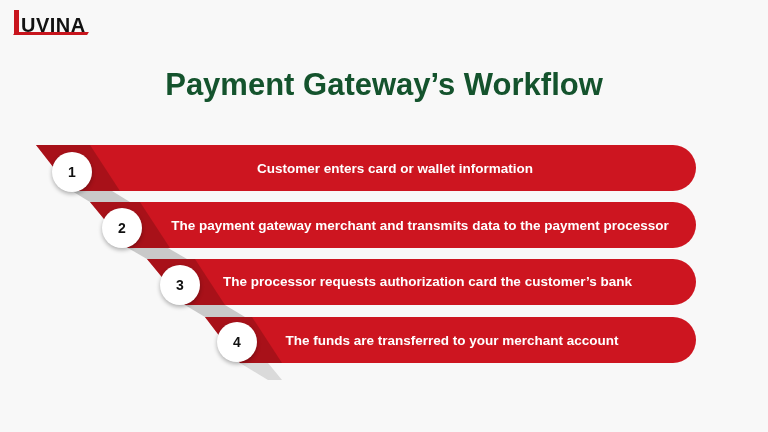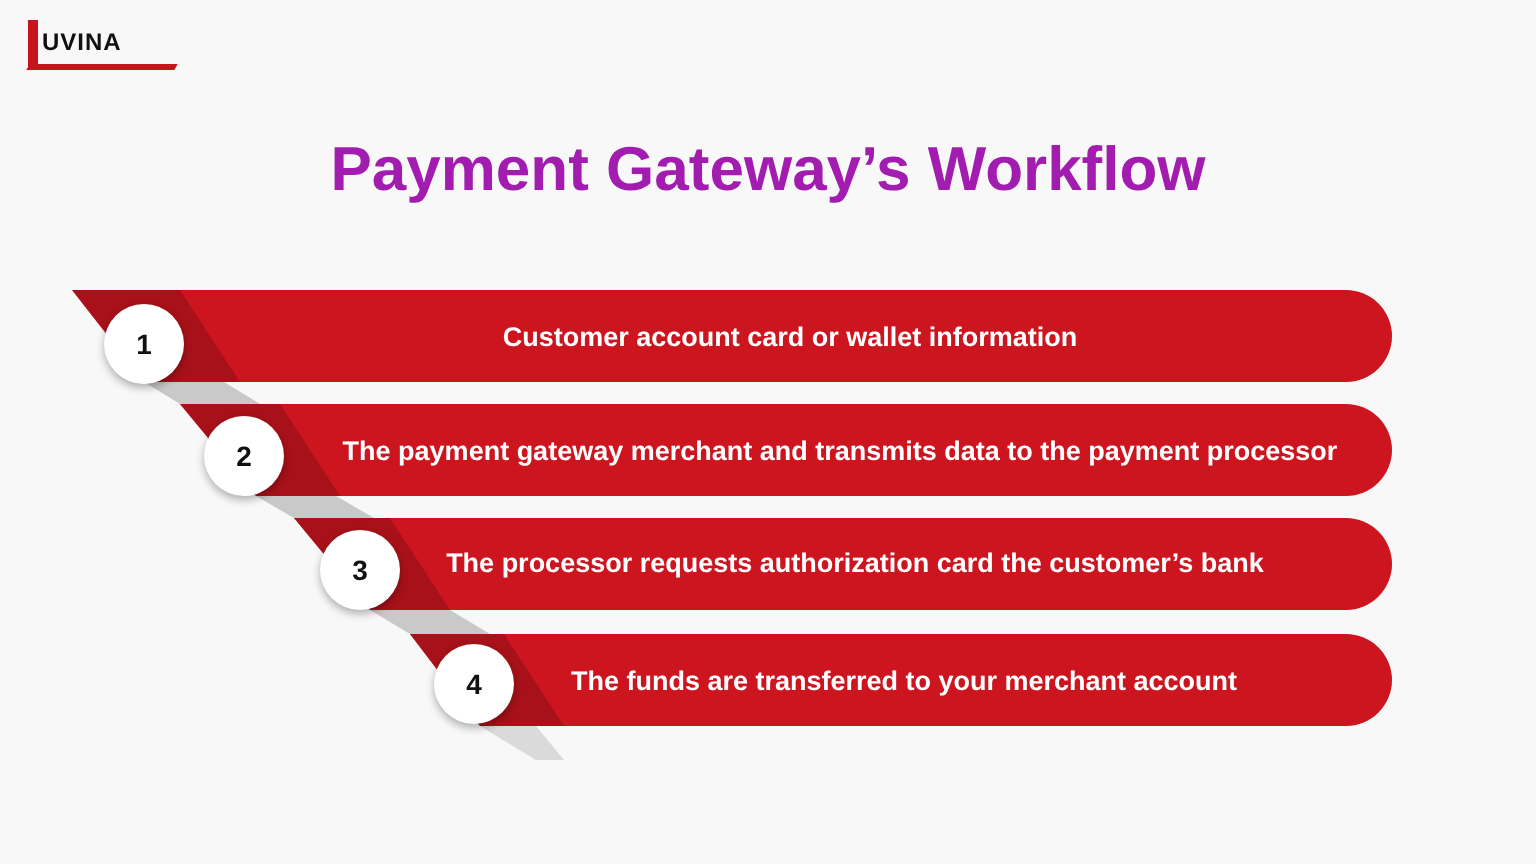--- a/index.html
+++ b/index.html
@@ -1,21 +1,21 @@
 <!DOCTYPE html>
 <html><head>
 <meta charset="utf-8">
 <style>
   html,body{margin:0;padding:0;}
   body{width:768px;height:432px;background:#f8f8f8;position:relative;overflow:hidden;font-family:"Liberation Sans",sans-serif;}
   .logo{position:absolute;left:14px;top:10px;width:75px;height:28px;}
   .logo-bar-v{position:absolute;left:0;top:0;width:5px;height:24px;background:#c8151d;}
   .logo-bar-h{position:absolute;left:0;top:22px;width:74px;height:3px;background:#c8151d;transform:skewX(-30deg);transform-origin:left;}
-  .logo-text{position:absolute;left:7px;top:4px;font-weight:bold;font-size:12px;color:#111;letter-spacing:0.5px;}
-  .title{position:absolute;left:0;width:768px;top:67px;text-align:center;font-weight:bold;font-size:31px;color:#a21caf;}
+  .logo-text{position:absolute;left:7px;top:4px;font-weight:bold;font-size:20px;color:#111;letter-spacing:0.5px;}
+  .title{position:absolute;left:0;width:768px;top:67px;text-align:center;font-weight:bold;font-size:31px;color:#14532d;}
   .bar{position:absolute;height:46px;background:#cd1520;border-radius:0 24px 24px 0;color:#fff;font-weight:bold;font-size:13.5px;display:flex;align-items:center;justify-content:center;}
   .circle{position:absolute;width:40px;height:40px;border-radius:50%;background:#fff;box-shadow:0 2px 4px rgba(0,0,0,0.3);display:flex;align-items:center;justify-content:center;font-weight:bold;font-size:14px;color:#111;}
 </style>
 </head>
 <body>
 
 <div class="logo" data-name="luvina-logo">
   <div class="logo-bar-v" data-name="logo-l-vertical"></div>
   <div class="logo-bar-h" data-name="logo-l-horizontal"></div>
   <span class="logo-text" data-name="logo-text">UVINA</span>
@@ -40,21 +40,21 @@
   <path d="M205,317 L673,317 A23,23 0 0 1 673,363 L240,363 Z" fill="#cd1520"></path>
   <path d="M205,317 L252,317 L282,363 L240,363 Z" fill="#8a0e14" opacity="0.55"></path>
 
   <path d="M72,191 L90,202 L130,202 L112,191 Z" fill="#999" opacity="0.5"></path>
   <path d="M128,248 L147,259 L187,259 L168,248 Z" fill="#999" opacity="0.5"></path>
   <path d="M185,305 L205,317 L245,317 L225,305 Z" fill="#999" opacity="0.5"></path>
   <path d="M240,363 L268,380 L282,380 L268,363 Z" fill="#bbb" opacity="0.5"></path>
 </svg>
 
 <div data-name="step-1">
-  <div class="bar" style="left:100px;top:145px;width:590px;" data-name="step-bar">Customer account card or wallet information</div>
+  <div class="bar" style="left:100px;top:145px;width:590px;" data-name="step-bar">Customer enters card or wallet information</div>
   <div class="circle" style="left:52px;top:152px;" data-name="step-number-badge">1</div>
 </div>
 <div data-name="step-2">
   <div class="bar" style="left:150px;top:202px;width:540px;background:transparent;" data-name="step-bar">The payment gateway merchant and transmits data to the payment processor</div>
   <div class="circle" style="left:102px;top:208px;" data-name="step-number-badge">2</div>
 </div>
 <div data-name="step-3">
   <div class="bar" style="left:205px;top:258px;width:445px;background:transparent;" data-name="step-bar">The processor requests authorization card the customer’s bank</div>
   <div class="circle" style="left:160px;top:265px;" data-name="step-number-badge">3</div>
 </div>

